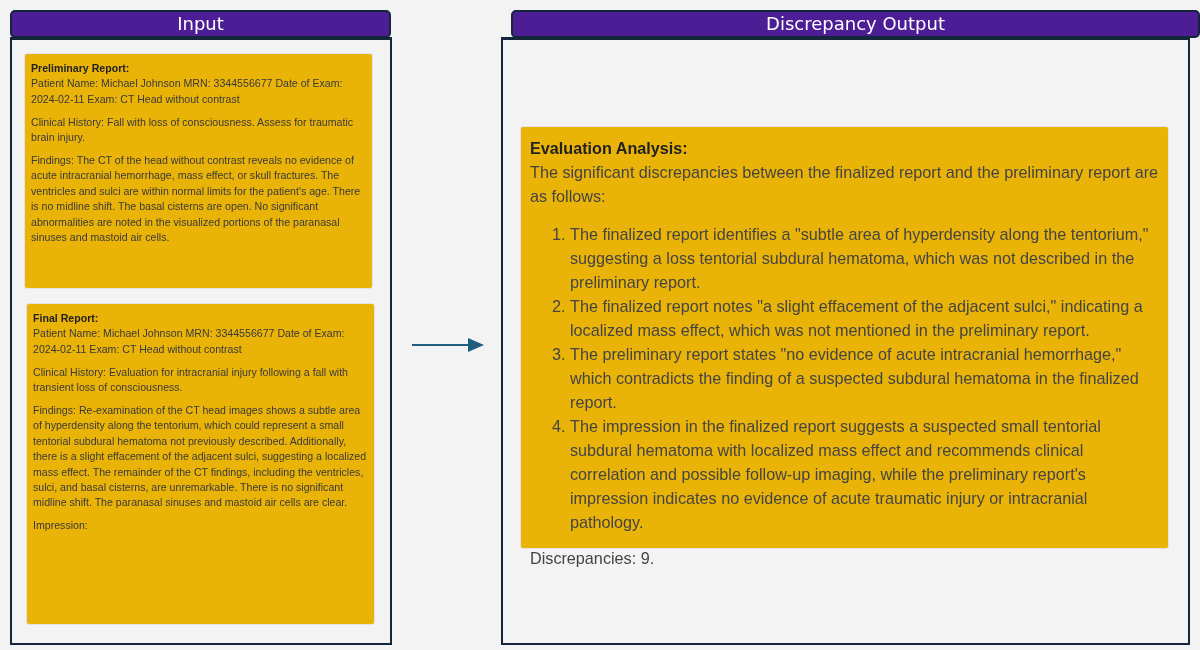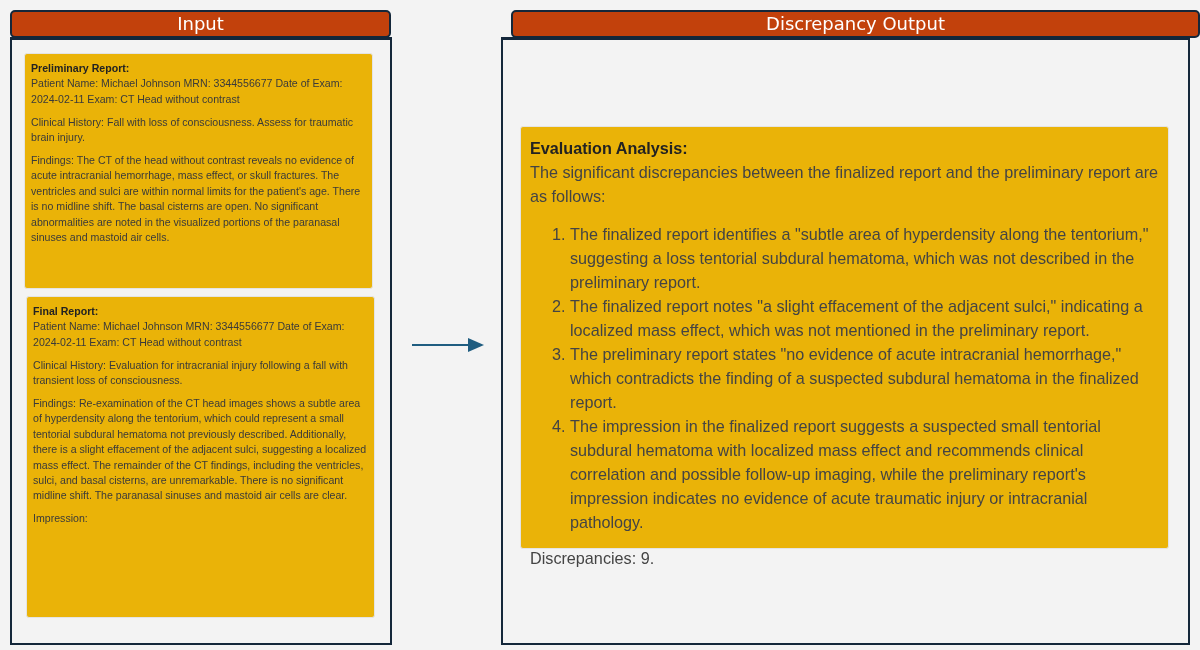--- a/index.html
+++ b/index.html
@@ -6,21 +6,21 @@
     margin: 0;
     padding: 0;
     width: 1200px;
     height: 650px;
     background: #f3f3f3;
     overflow: hidden;
     font-family: "Liberation Sans", sans-serif;
   }
   .panel-header {
     position: absolute;
-    background: #c2410c;
+    background: #4c1d95;
     border: 2px solid #14273a;
     border-radius: 5px;
     color: #ffffff;
     text-align: center;
     font-family: "DejaVu Sans", sans-serif;
     font-size: 18px;
     line-height: 24px;
     height: 24px;
     box-sizing: content-box;
   }
@@ -86,21 +86,21 @@
 <div class="panel-body" style="left:10px; top:37px; width:382px; height:608px;">
 </div>
 
 <div class="card small-card" style="left:24px; top:53px; width:349px; height:236px;">
   <p class="title">Preliminary Report:</p>
   <p>Patient Name: Michael Johnson MRN: 3344556677 Date of Exam: 2024-02-11 Exam: CT Head without contrast</p>
   <p>Clinical History: Fall with loss of consciousness. Assess for traumatic brain injury.</p>
   <p>Findings: The CT of the head without contrast reveals no evidence of acute intracranial hemorrhage, mass effect, or skull fractures. The ventricles and sulci are within normal limits for the patient's age. There is no midline shift. The basal cisterns are open. No significant abnormalities are noted in the visualized portions of the paranasal sinuses and mastoid air cells.</p>
 </div>
 
-<div class="card small-card" style="left:26px; top:296px; width:349px; height:322px;">
+<div class="card small-card" style="left:26px; top:303px; width:349px; height:322px;">
   <p class="title">Final Report:</p>
   <p>Patient Name: Michael Johnson MRN: 3344556677 Date of Exam: 2024-02-11 Exam: CT Head without contrast</p>
   <p>Clinical History: Evaluation for intracranial injury following a fall with transient loss of consciousness.</p>
   <p>Findings: Re-examination of the CT head images shows a subtle area of hyperdensity along the tentorium, which could represent a small tentorial subdural hematoma not previously described. Additionally, there is a slight effacement of the adjacent sulci, suggesting a localized mass effect. The remainder of the CT findings, including the ventricles, sulci, and basal cisterns, are unremarkable. There is no significant midline shift. The paranasal sinuses and mastoid air cells are clear.</p>
   <p>Impression:</p>
 </div>
 
 <svg class="arrow" viewBox="0 0 72 16">
   <line x1="0" y1="8" x2="58" y2="8" stroke="#1f5d80" stroke-width="2.2"></line>
   <polygon points="56,1 72,8 56,15" fill="#1f5d80"></polygon>

